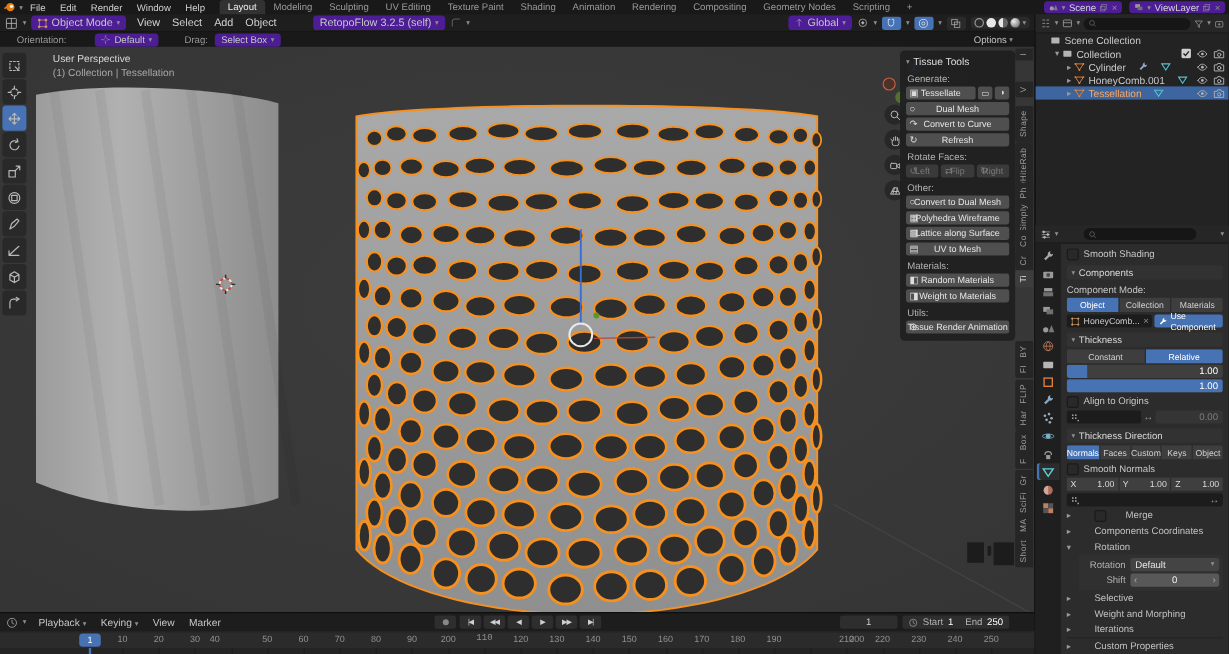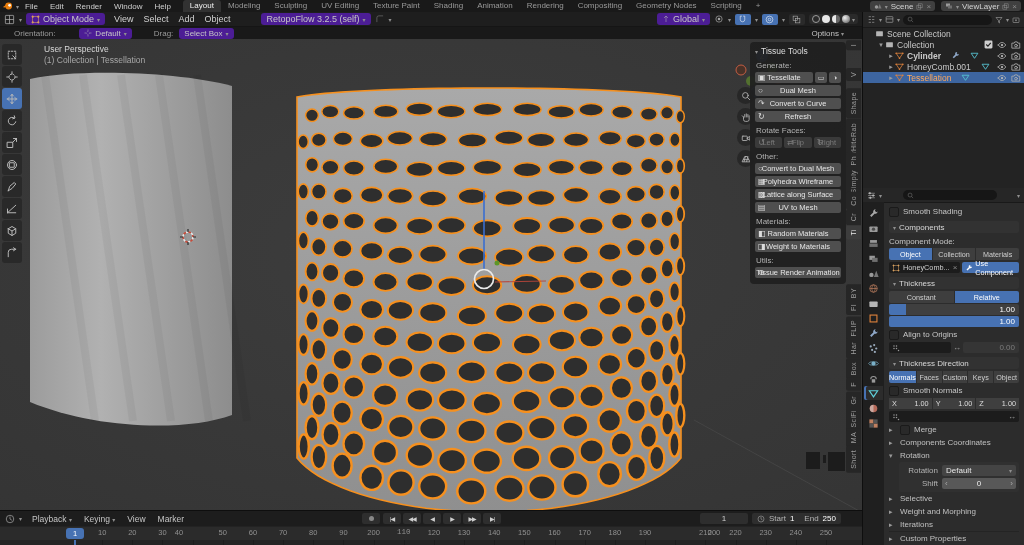--- a/index.html
+++ b/index.html
@@ -8,21 +8,21 @@
   .flex{display:flex;align-items:center;}
   .pill{background:#4c1d95;border-radius:3px;padding:1px 5px;display:flex;align-items:center;gap:3px;}
   .chev{font-size:6px;color:#8f8f8f;}
   .icon{display:inline-flex;align-items:center;justify-content:center;color:#b9b9b9;}
   .icon svg{display:block;}
   
   #topbar{left:0;top:0;width:1024px;height:12px;background:#191919;display:flex;align-items:center;font-size:8px;color:#cfcfcf;}
   #topbar .menu{padding:0 6px;}
   .ws-tab{padding:0 7px;height:12px;line-height:12px;color:#999;}
   .ws-tab.active{background:#323232;color:#efefef;border-radius:3px 3px 0 0;}
-  .scene-pill{background:#404040;border-radius:3px;height:10px;display:flex;align-items:center;gap:3px;padding:0 4px;font-size:8px;color:#d4d4d4;}
+  .scene-pill{background:#4c1d95;border-radius:3px;height:10px;display:flex;align-items:center;gap:3px;padding:0 4px;font-size:8px;color:#d4d4d4;}
   
   #vh1{left:0;top:12px;width:862px;height:15px;background:#1e1e1e;display:flex;align-items:center;gap:4px;padding:0 4px;box-sizing:border-box;border-bottom:1px solid #151515;}
   #vh1 .menu{padding:0 5px;color:#d2d2d2;}
   #vh2{left:0;top:27px;width:862px;height:12px;background:#191919;display:flex;align-items:center;gap:6px;padding:0 14px;box-sizing:border-box;font-size:8px;}
   .lab{color:#9a9a9a;text-align:center;}
   .tog{width:16px;height:11px;border-radius:2px;background:#2a2a2a;display:flex;align-items:center;justify-content:center;}
   .tog.on{background:#4772b3;color:#fff;}
   .spheres{background:#2a2a2a;border-radius:3px;display:flex;align-items:center;gap:2px;padding:1px 3px;}
   .sph{width:8px;height:8px;border-radius:50%;}
   
@@ -70,21 +70,21 @@
   .phdr{height:12px;background:#323232;border-radius:2px;display:flex;align-items:center;gap:3px;color:#d8d8d8;padding:0 4px;margin:3px 0 2px 0;}
   .seg{display:flex;height:12px;border-radius:2px;overflow:hidden;gap:1px;margin:1px 0;}
   .seg>div{flex:1;background:#3e3e3e;display:flex;align-items:center;justify-content:center;color:#cfcfcf;font-size:7.2px;}
   .seg>div.on{background:#4772b3;color:#fff;}
   .slider{position:relative;height:11px;background:#3f3f3f;border-radius:2px;overflow:hidden;margin:1px 0;color:#fff;}
   .slider .fill{position:absolute;left:0;top:0;bottom:0;background:#4772b3;}
   .slider .sl,.slider .sv{position:absolute;top:0;line-height:11px;}
   .slider .sl{left:4px;margin-top:24px;}
   .slider .sv{right:4px;}
   .darkfield{height:11px;background:#1c1c1c;border-radius:2px;display:flex;align-items:center;gap:3px;padding:0 3px;color:#cfcfcf;}
-  .collapse{color:#c0c0c0;display:flex;align-items:center;gap:4px;height:13px;}
+  .collapse{color:#c0c0c0;display:flex;align-items:center;gap:16px;height:13px;}
   .collapse .arrow{font-size:7px;color:#9a9a9a;width:7px;}
   .ddown{flex:1;height:11px;background:#444;border-radius:2px;display:flex;align-items:center;padding:0 4px;color:#e6e6e6;}
   .numfield{flex:1;height:11px;background:#585858;border-radius:2px;display:flex;align-items:center;justify-content:space-between;padding:0 3px;color:#f0f0f0;}
   .xyzcell{flex:1;height:11px;background:#3f3f3f;display:flex;align-items:center;justify-content:space-between;padding:0 3px;color:#dcdcdc;font-size:7.3px;}
   
   #timeline{left:0;top:510px;width:862px;height:35px;background:#1d1d1d;border-top:1px solid #0e0e0e;box-sizing:border-box;}
   #tl-hdr{height:15px;display:flex;align-items:center;gap:4px;padding:0 5px;font-size:8.5px;}
   #tl-ruler{position:relative;height:13px;background:#2b2b2b;border-top:1px solid #232323;}
   .fr-num{position:absolute;top:1px;font-size:7.5px;color:#909090;transform:translateX(-50%);}
   #tl-chan{position:relative;height:6px;background:#242424;overflow:hidden;}
@@ -810,21 +810,21 @@
                 </svg>
               </span>
               <span class="icon">
                 <svg width="10" height="10" viewBox="0 0 16 16" fill="none" stroke="#b0b0b0" stroke-width="1.3" stroke-linecap="round" stroke-linejoin="round">
                   <path d="M2 5h3l1-2h4l1 2h3v8H2z"></path>
                   <circle cx="8" cy="9" r="2.2"></circle>
                 </svg>
               </span>
             </span>
           </div>
-          <div class="ol-row" style="padding-left: 24px; font-weight: bold;">
+          <div class="ol-row" style="padding-left: 24px;">
             <span class="arrow">▸</span>
             <span class="icon" style="margin-right:3px;">
               <svg width="9" height="9" viewBox="0 0 16 16">
                 <polygon points="2,4 14,4 8,13" fill="none" stroke="#e0833c" stroke-width="1.4"></polygon>
                 <circle cx="2" cy="4" r="1.4" fill="#e0833c"></circle>
                 <circle cx="14" cy="4" r="1.4" fill="#e0833c"></circle>
                 <circle cx="8" cy="13" r="1.4" fill="#e0833c"></circle>
               </svg>
             </span>
             <span>Cylinder</span>

